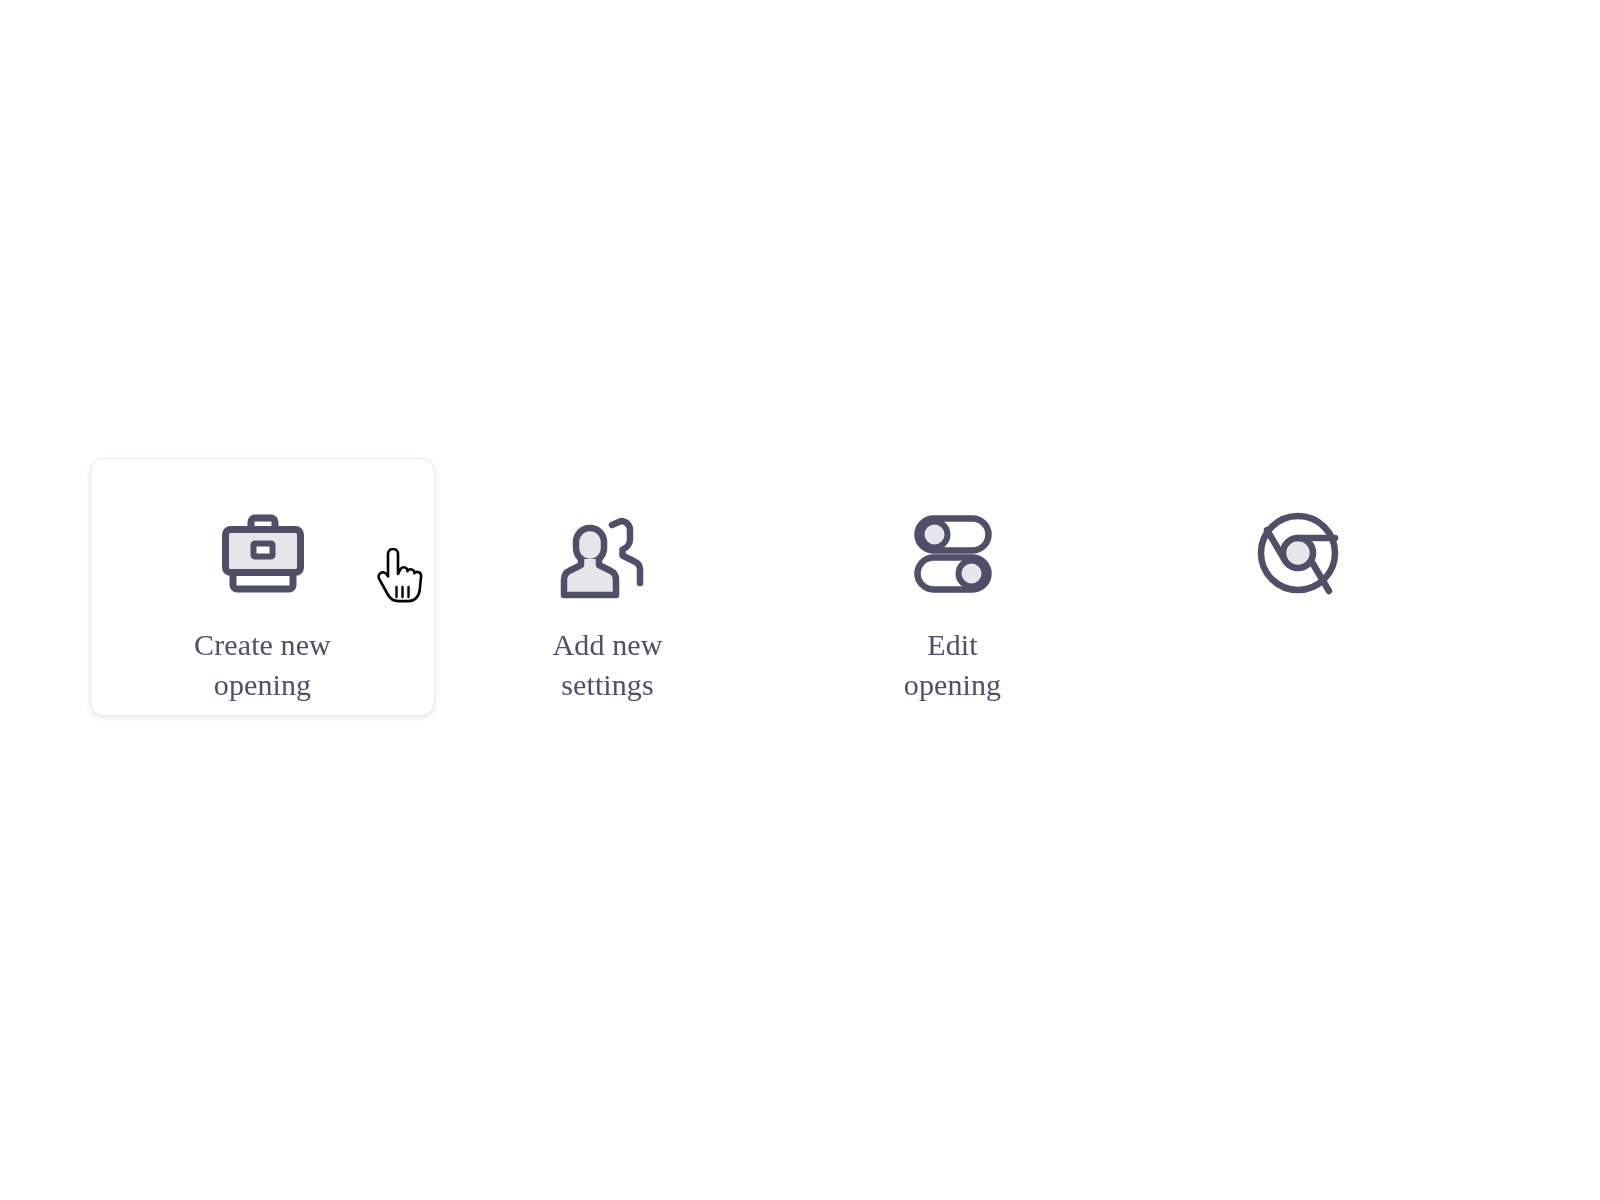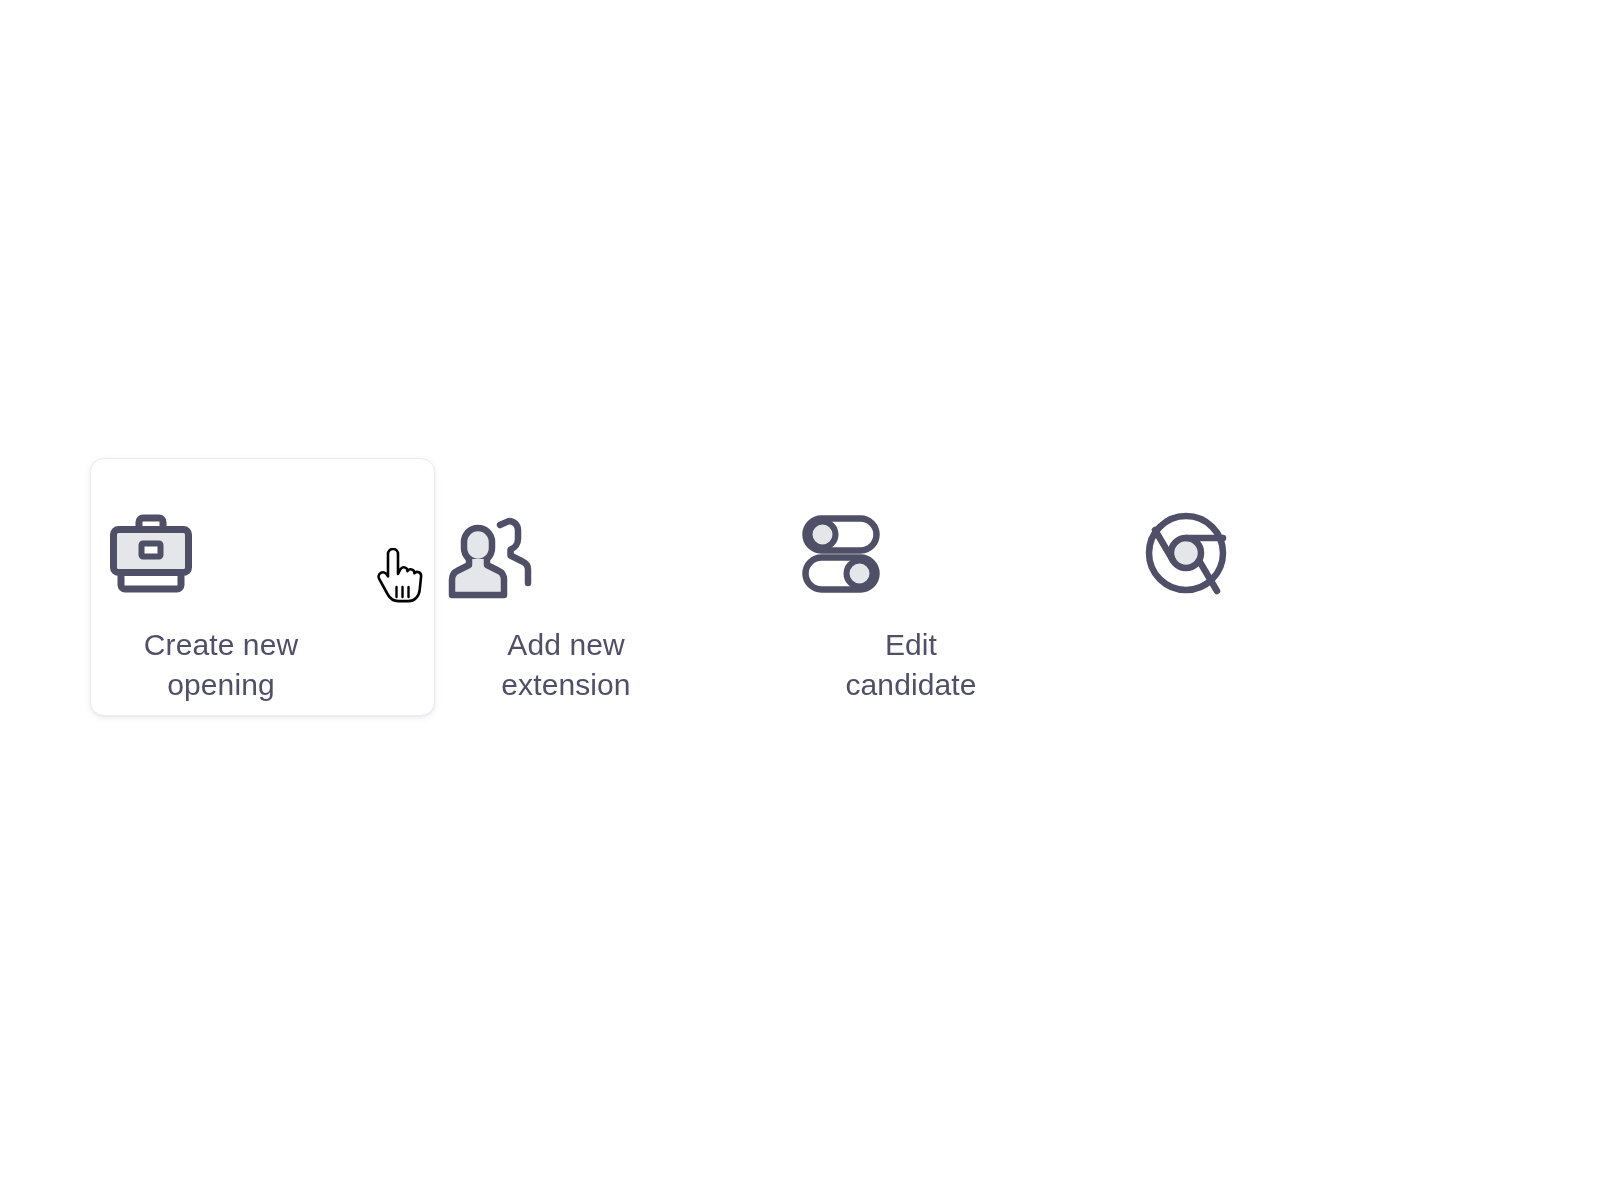--- a/index.html
+++ b/index.html
@@ -29,27 +29,29 @@
     height: 258px;
     display: flex;
     align-items: flex-start;
   }
 
   .action-card {
     width: 345px;
     height: 258px;
     display: flex;
     flex-direction: column;
+    align-items: center;
     justify-content: flex-start;
     padding-top: 38px;
     border-radius: 14px;
     background: transparent;
     border: 1px solid transparent;
     position: relative;
     cursor: pointer;
+    font-family: Liberation Serif, serif;
   }
 
   .action-card.active {
     background: #ffffff;
     border: 1px solid #ececef;
     box-shadow: 0 2px 6px rgba(90, 90, 120, 0.10),
                 0 1px 2px rgba(90, 90, 120, 0.06);
   }
 
   .icon-wrap {
@@ -116,36 +118,36 @@
                    v6 l12 6 a9 9 0 0 1 5.5 8.5 v13" stroke="#4f4f68" stroke-width="6.5" stroke-linecap="round" stroke-linejoin="round" fill="none"></path>
 
           <path d="M34 27 a14 14 0 0 1 14 14 v6 a14 14 0 0 1 -28 0 v-6
                    a14 14 0 0 1 14 -14 z" fill="#e5e6e9" stroke="#4f4f68" stroke-width="6.5" stroke-linejoin="round"></path>
 
           <path d="M25 58 v6 l-11 5.5 a10 10 0 0 0 -6 9 v15.5 h52 v-15.5
                    a10 10 0 0 0 -6 -9 l-11 -5.5 v-6" fill="#e5e6e9" stroke="#4f4f68" stroke-width="6.5" stroke-linecap="round" stroke-linejoin="round"></path>
         </svg>
       </div>
       <div class="action-label">Add new
-extension</div>
+settings</div>
     </div>
 
     <div class="action-card">
       <div class="icon-wrap">
         <svg width="104" height="104" viewBox="0 0 104 104" fill="none">
 
           <rect x="16.5" y="17.5" width="71" height="32" rx="16" ry="16" fill="#ffffff" stroke="#4f4f68" stroke-width="6.5"></rect>
           <circle cx="33.5" cy="33.5" r="13" fill="#e5e6e9" stroke="#4f4f68" stroke-width="6"></circle>
 
           <rect x="16.5" y="56.5" width="71" height="32" rx="16" ry="16" fill="#ffffff" stroke="#4f4f68" stroke-width="6.5"></rect>
           <circle cx="70.5" cy="72.5" r="13" fill="#e5e6e9" stroke="#4f4f68" stroke-width="6"></circle>
         </svg>
       </div>
       <div class="action-label">Edit
-candidate</div>
+opening</div>
     </div>
 
     <div class="action-card">
       <div class="icon-wrap">
         <svg width="104" height="104" viewBox="0 0 104 104" fill="none">
 
           <circle cx="52" cy="52" r="37" fill="none" stroke="#4f4f68" stroke-width="6.5"></circle>
 
           <circle cx="52" cy="52" r="15" fill="#e5e6e9" stroke="#4f4f68" stroke-width="6.5"></circle>
 

